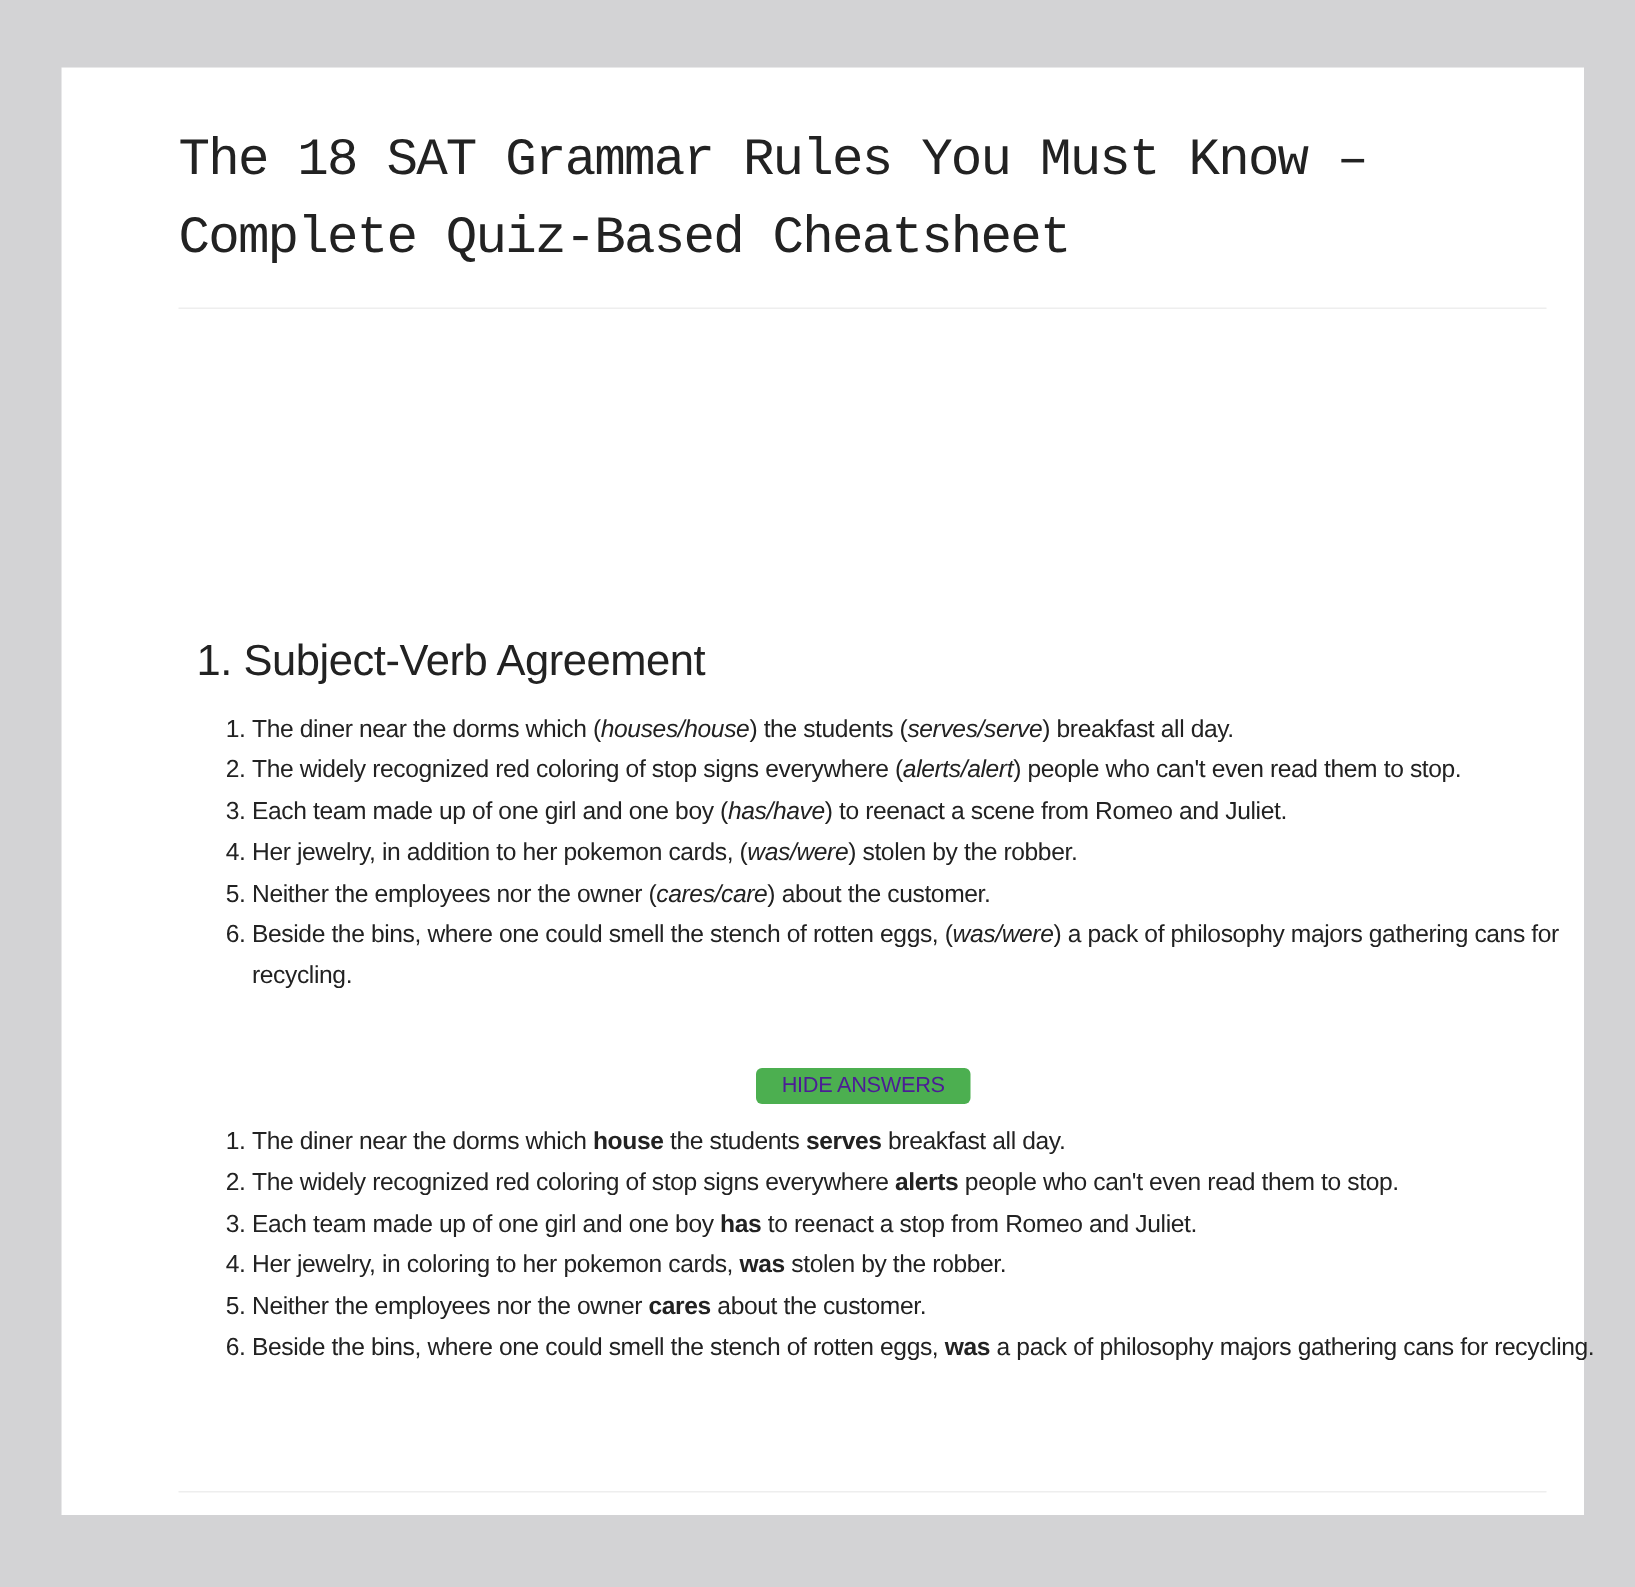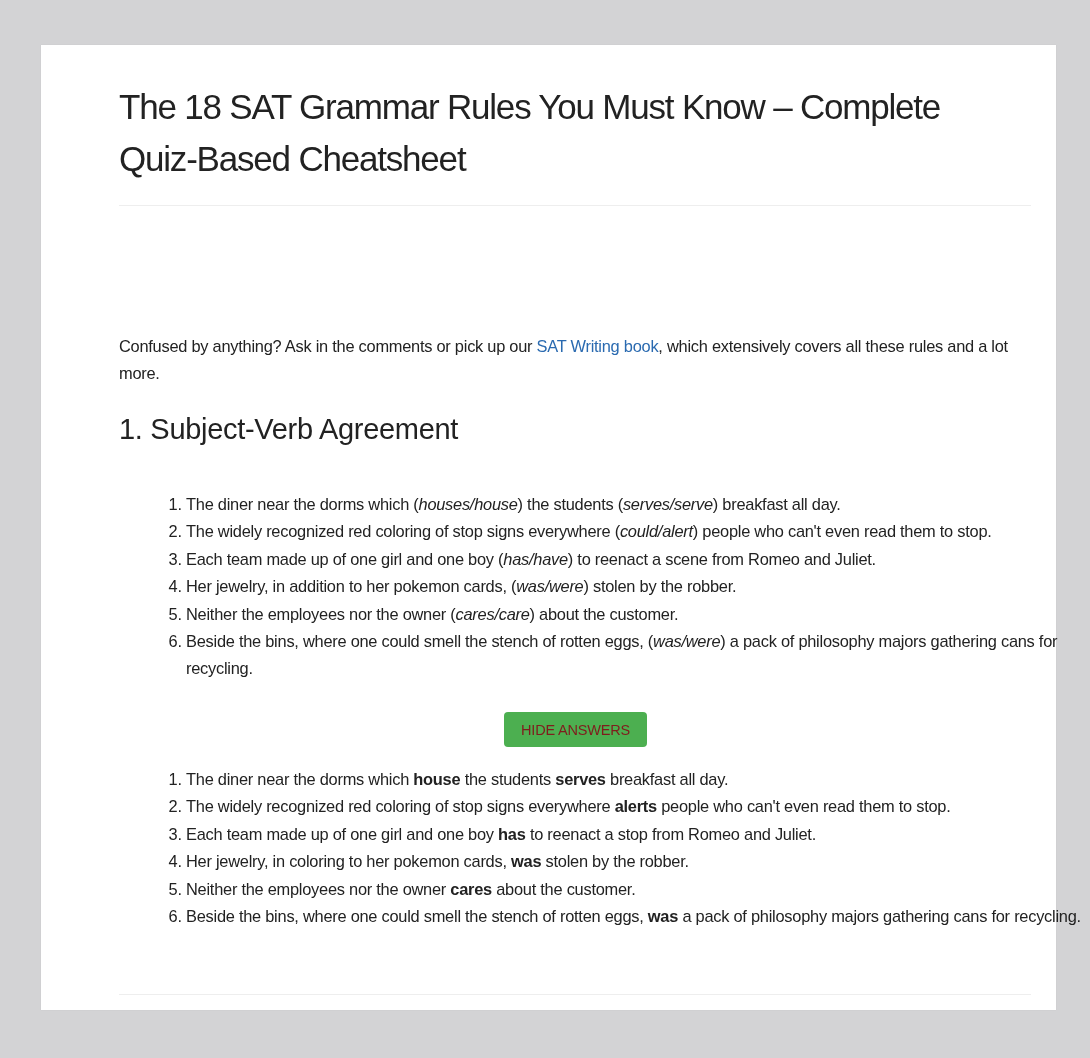--- a/index.html
+++ b/index.html
@@ -23,21 +23,21 @@
       height: 965px;
       background: #ffffff;
       box-shadow: 0 0 1px rgba(0,0,0,0.08);
     }
     .title {
       position: absolute;
       left: 78px;
       top: 36px;
       width: 860px;
       margin: 0;
-      font-family: Liberation Sans, sans-serif;
+      font-family: Liberation Mono, monospace;
       font-weight: 300;
       font-size: 35px;
       line-height: 52px;
       letter-spacing: -1.2px;
       color: #222;
     }
     .title-divider {
       position: absolute;
       left: 78px;
       top: 160px;
@@ -69,53 +69,53 @@
     }
     .link {
       color: #2a6ab0;
       text-decoration: none;
       cursor: pointer;
     }
     .section-heading {
       position: absolute;
       left: 78px;
       top: 364px;
-      margin: 0;
+      margin: 12px;
       font-weight: normal;
       font-size: 29px;
       line-height: 40px;
       letter-spacing: -0.3px;
       color: #222;
     }
     ol.qlist {
       position: absolute;
       left: 99px;
       width: 895px;
-      margin: 18px;
+      margin: 0;
       padding: 0 0 0 28px;
       font-size: 16.4px;
       line-height: 27.4px;
       letter-spacing: -0.25px;
       color: #222;
     }
     ol.qlist li {
       padding-left: 0;
     }
     ol.questions { top: 428px; }
     ol.answers { top: 703px; }
     .btn-hide {
       position: absolute;
       left: 463px;
       top: 667px;
       width: 143px;
-      height: 35px;
+      height: 24px;
       border: none;
       border-radius: 4px;
       background: #4caf50;
-      color: #7f1d1d;
+      color: #4c1d95;
       font-family: "Liberation Sans", sans-serif;
       font-size: 14.5px;
       letter-spacing: -0.2px;
       cursor: pointer;
       padding: 0;
     }
     .bottom-divider {
       position: absolute;
       left: 78px;
       top: 949px;
@@ -127,27 +127,26 @@
     strong { font-weight: bold; }
   </style>
 </head>
 <body>
 
 <div class="card">
   <h1 class="title">The 18 SAT Grammar Rules You Must Know – Complete Quiz-Based Cheatsheet</h1>
   <div class="title-divider"></div>
 
 
-  <p class="confused"><span>Confused by anything? Ask in the comments or pick up our </span><a class="link">SAT Writing book</a><span>, which extensively covers all these rules and a lot more.</span></p>
 
   <h2 class="section-heading">1. Subject-Verb Agreement</h2>
 
   <ol class="qlist questions">
       <li><span>The diner near the dorms which (</span><em>houses/house</em><span>) the students (</span><em>serves/serve</em><span>) breakfast all day.</span></li>
-      <li><span>The widely recognized red coloring of stop signs everywhere (</span><em>could/alert</em><span>) people who can't even read them to stop.</span></li>
+      <li><span>The widely recognized red coloring of stop signs everywhere (</span><em>alerts/alert</em><span>) people who can't even read them to stop.</span></li>
       <li><span>Each team made up of one girl and one boy (</span><em>has/have</em><span>) to reenact a scene from Romeo and Juliet.</span></li>
       <li><span>Her jewelry, in addition to her pokemon cards, (</span><em>was/were</em><span>) stolen by the robber.</span></li>
       <li><span>Neither the employees nor the owner (</span><em>cares/care</em><span>) about the customer.</span></li>
       <li><span>Beside the bins, where one could smell the stench of rotten eggs, (</span><em>was/were</em><span>) a pack of philosophy majors gathering cans for recycling.</span></li>
     </ol>
 
   <button class="btn-hide">HIDE ANSWERS</button>
 
   <ol class="qlist answers">
       <li><span>The diner near the dorms which </span><strong>house</strong><span> the students </span><strong>serves</strong><span> breakfast all day.</span></li>

